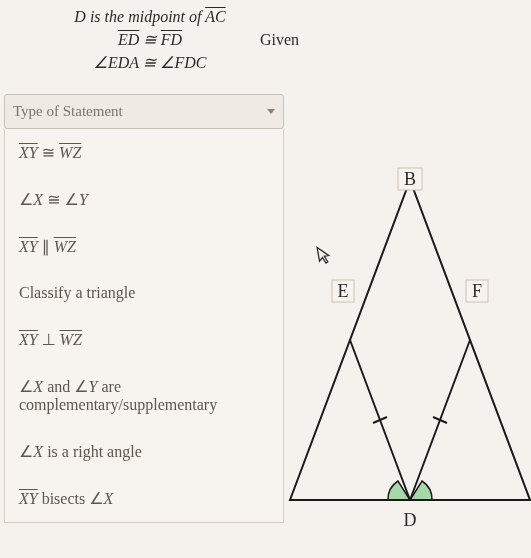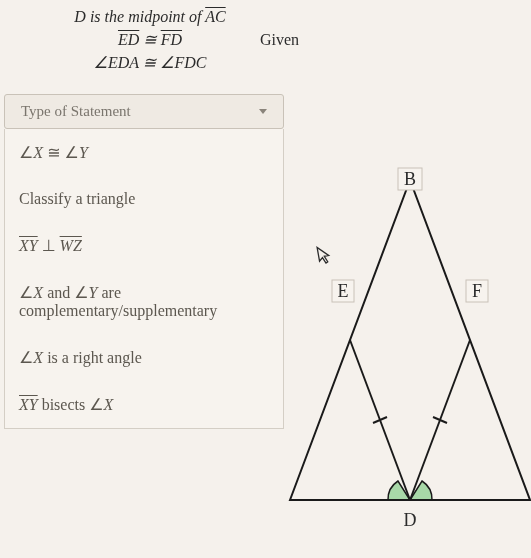--- a/index.html
+++ b/index.html
@@ -40,21 +40,21 @@
     .dropdown-combo {
       margin: 6px 4px 0 4px;
       width: 280px;
       position: relative;
       z-index: 10;
     }
     .dropdown-header {
       background: #efeae3;
       border: 1px solid #c9c2b8;
       border-radius: 3px;
-      padding: 8px 16px;
+      padding: 8px 8px;
       color: #7a756d;
       font-size: 15px;
       display: flex;
       justify-content: space-between;
       align-items: center;
       cursor: pointer;
     }
     .caret {
       width: 0; height: 0;
       border-left: 4px solid transparent;
@@ -136,21 +136,23 @@
     <div class="given-math">∠<i>EDA</i> ≅ ∠<i>FDC</i></div>
   </div>
 </div>
 
 <div class="dropdown-combo">
   <div class="dropdown-header">
     <span>Type of Statement</span>
     <span class="caret"></span>
   </div>
   <div class="dropdown-list">
+    <div class="dropdown-item"><span class="overline">XY</span> ≅ <span class="overline">WZ</span></div>
     <div class="dropdown-item">∠<i>X</i> ≅ ∠<i>Y</i></div>
+    <div class="dropdown-item"><span class="overline">XY</span> ∥ <span class="overline">WZ</span></div>
     <div class="dropdown-item">Classify a triangle</div>
     <div class="dropdown-item"><span class="overline">XY</span> ⊥ <span class="overline">WZ</span></div>
     <div class="dropdown-item">∠<i>X</i> and ∠<i>Y</i> are complementary/supplementary</div>
     <div class="dropdown-item">∠<i>X</i> is a right angle</div>
     <div class="dropdown-item"><span class="overline">XY</span> bisects ∠<i>X</i></div>
   </div>
 </div>
 
 <div class="cursor-arrow">
   <svg width="16" height="20" viewBox="0 0 16 20">

